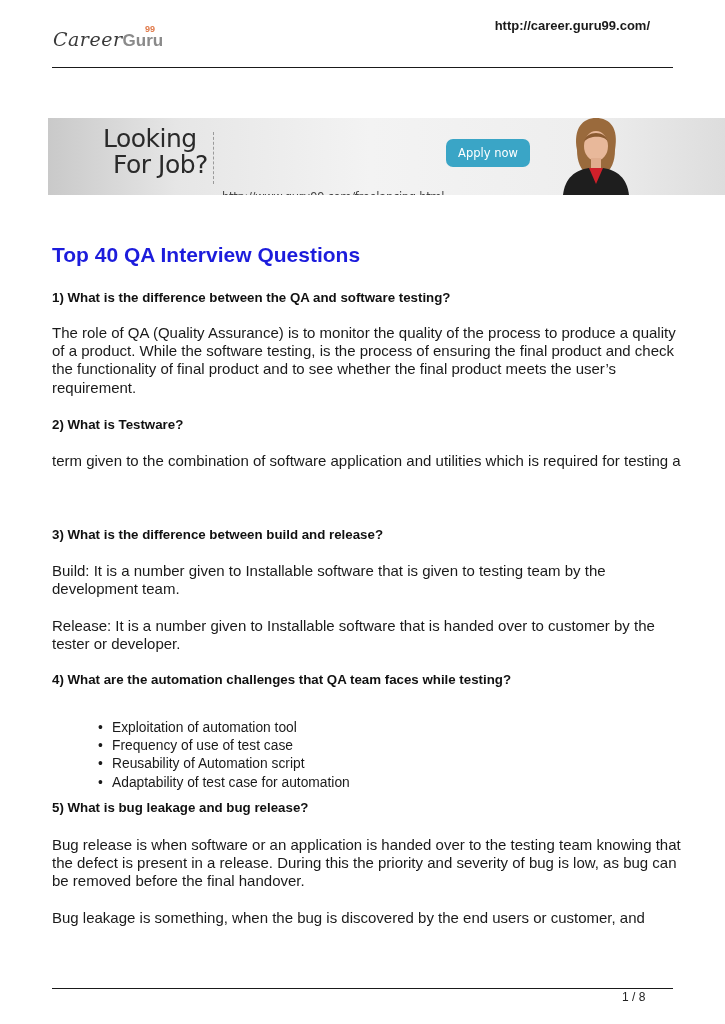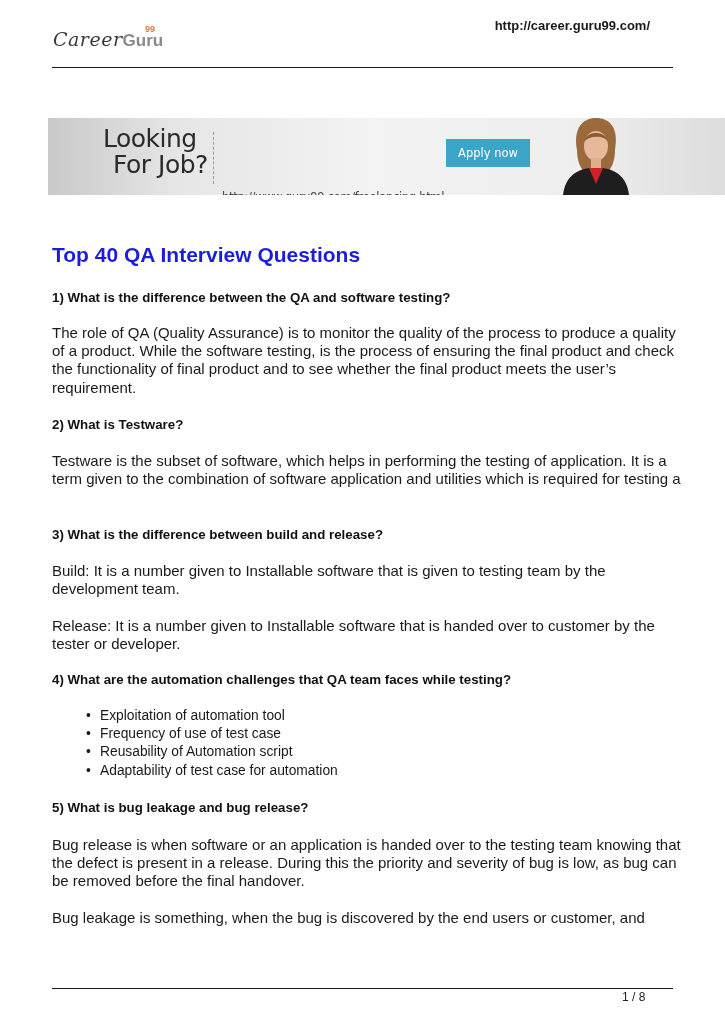--- a/index.html
+++ b/index.html
@@ -18,29 +18,29 @@
     .rule-bottom { top: 988px; }
 
     
     .banner { left: 48px; top: 118px; width: 717px; height: 77px;
               background: linear-gradient(90deg, #c9c9c9 0%, #e6e6e6 18%, #f3f3f3 45%, #eeeeee 75%, #d8d8d8 100%);
               overflow: hidden; }
     .banner-looking { left: 55px; top: 8px; font-family: "DejaVu Sans", sans-serif; font-size: 25px; line-height: 25px; color: #2a2a2a; letter-spacing: -0.5px; }
     .banner-forjob { left: 65px; top: 34px; font-family: "DejaVu Sans", sans-serif; font-size: 25px; line-height: 25px; color: #2a2a2a; letter-spacing: -0.5px; }
     .banner-divider { left: 165px; top: 14px; height: 52px; width: 0; border-left: 1px dashed #9a9a9a; }
     .banner-url { left: 174px; top: 28px; font-family: "DejaVu Sans", sans-serif; font-size: 11.5px; color: #444; letter-spacing: -0.3px; margin-top: 44px; }
-    .apply-btn { left: 398px; top: 21px; width: 84px; height: 28px; background: #3aa5c6; border-radius: 0;
+    .apply-btn { left: 398px; top: 21px; width: 84px; height: 28px; background: #3aa5c6; border-radius: 7px;
                  color: #ffffff; font-family: "DejaVu Sans", sans-serif; font-size: 11.5px; line-height: 28px; text-align: center; }
     .person { left: 505px; top: 0; width: 85px; height: 77px; }
 
     
     .page-title { left: 52px; top: 243px; font-weight: bold; font-size: 21px; color: #1c1cdc; }
     .q { left: 52px; font-weight: bold; font-size: 13.3px; color: #111; }
     .p { left: 52px; width: 630px; font-size: 15px; line-height: 18.2px; color: #1a1a1a; }
-    .bullets { left: 86px; top: 707px; margin: 0; padding: 0; list-style: none; font-size: 13.8px; line-height: 18.2px; }
+    .bullets { left: 86px; top: 707px; margin: 12px; padding: 0; list-style: none; font-size: 13.8px; line-height: 18.2px; }
     .bullets li { position: relative; padding-left: 14px; }
     .bullets li::before { content: "\2022"; position: absolute; left: 0; top: 0; }
     .page-num { left: 622px; top: 990px; font-size: 12px; color: #222; }
   </style>
 </head>
 <body>
 
 <div class="abs logo">
   <span class="logo-career">Career</span><span class="logo-guru">Guru</span>
   <span class="logo-99">99</span>
@@ -69,21 +69,20 @@
 <div class="abs q" style="top:290px">1) What is the difference between the QA and software testing?</div>
 <div class="abs p" style="top:324px">
   <div>The role of QA (Quality Assurance) is to monitor the quality of the process to produce a quality</div>
   <div>of a product. While the software testing, is the process of ensuring the final product and check</div>
   <div>the functionality of final product and to see whether the final product meets the user’s</div>
   <div>requirement.</div>
 </div>
 
 <div class="abs q" style="top:417px">2) What is Testware?</div>
 <div class="abs p" style="top:452px">
-  <div>Testware is the subset of software, which helps in performing the testing of application.  It is a</div>
   <div>term given to the combination of software application and utilities which is required for testing a</div>
 </div>
 
 <div class="abs q" style="top:527px">3) What is the difference between build and release?</div>
 <div class="abs p" style="top:562px">
   <div>Build: It is a number given to Installable software that is given to testing team by the</div>
   <div>development team.</div>
 </div>
 <div class="abs p" style="top:617px">
   <div>Release: It is a number given to Installable software that is handed over to customer by the</div>

